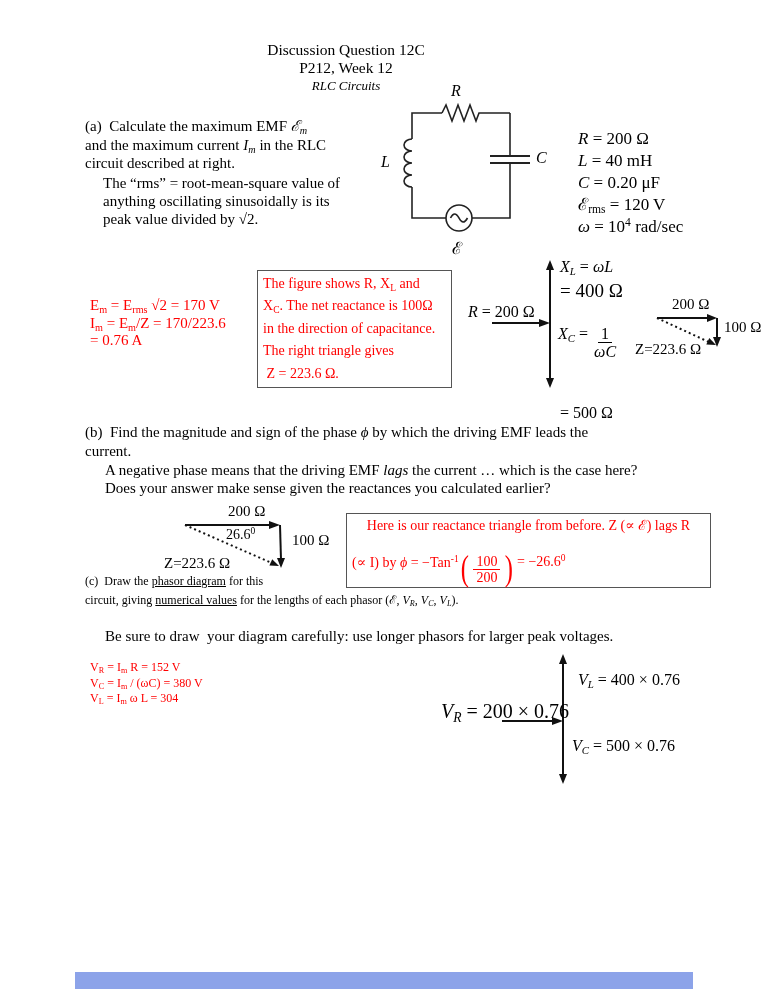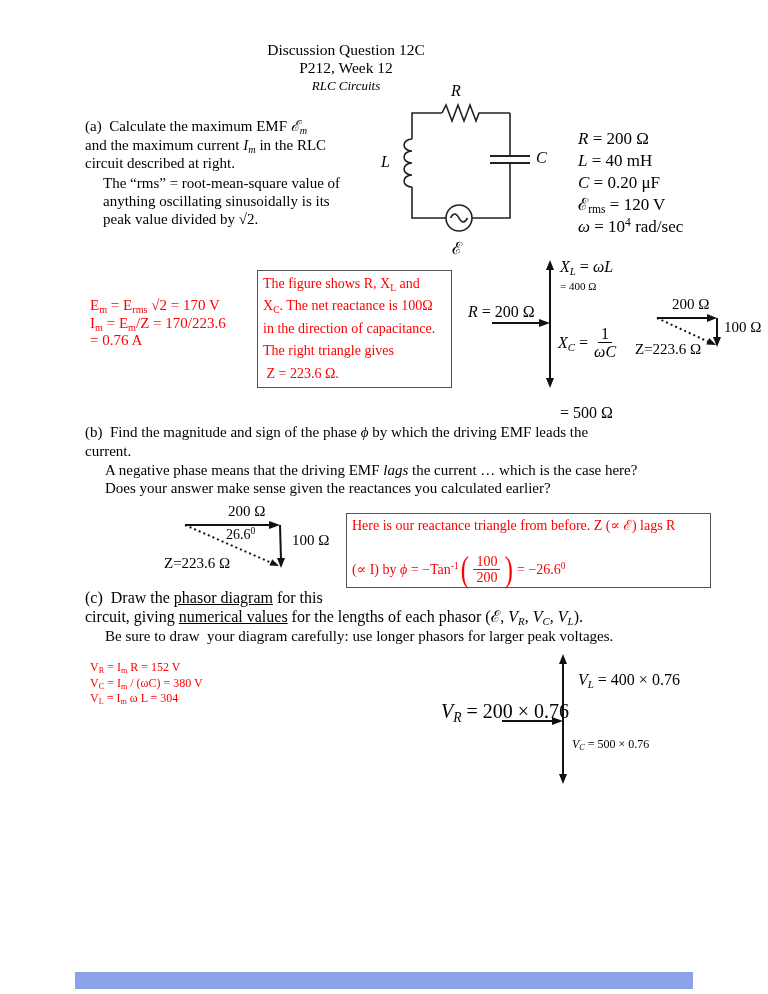--- a/index.html
+++ b/index.html
@@ -10,21 +10,21 @@
   .i{font-style:italic;}
   .red{color:#FF0000;}
   .box{border:1px solid #555;background:#fff;}
   sub{font-size:68%;vertical-align:-0.3em;line-height:0;}
   sup{font-size:68%;vertical-align:0.5em;line-height:0;}
   .frac{display:inline-flex;flex-direction:column;align-items:center;vertical-align:middle;
         line-height:1.08;margin:0 3px;}
   .frac .fn{border-bottom:1.4px solid currentColor;padding:0 3px;}
   .frac .fd{padding:0 3px;}
   .bigp{font-size:250%;font-weight:400;line-height:0.85;transform:scaleX(0.7);}
-  .eqrow{display:flex;align-items:center;}
+  .eqrow{display:flex;}
   svg{display:block;}
   .wire{fill:none;stroke:#222;stroke-width:1.6;}
   .thick{fill:none;stroke:#111;stroke-width:2;}
   .ah{fill:#111;stroke:none;}
   .dot{fill:none;stroke:#111;stroke-width:2;stroke-dasharray:2 3;}
   #bottom-bar{background:#8CA3E9;}
 </style>
 </head>
 <body>
 
@@ -76,21 +76,21 @@
       <polygon class="ah" points="95,71 84,67 84,75"></polygon>
       <line class="thick" x1="202" y1="66" x2="253" y2="66"></line>
       <polygon class="ah" points="262,66 252,62 252,70"></polygon>
       <line class="thick" x1="262" y1="66" x2="262" y2="86"></line>
       <polygon class="ah" points="262,95 258,85 266,85"></polygon>
       <path class="dot" d="M202,66 L256,91"></path>
       <polygon class="ah" points="261,93 251.3,92.5 254.3,86.1"></polygon>
     </svg>
   </div>
   <div class="abs" style="left:560px;top:258px;font-size:16px;"><i>X<sub>L</sub></i> = <i>ωL</i></div>
-  <div class="abs" style="left:560px;top:280px;font-size:11px;">= 400 Ω</div>
+  <div class="abs" style="left:560px;top:280px;font-size:19px;">= 400 Ω</div>
   <div class="abs" style="left:468px;top:303px;font-size:16px;"><i>R</i> = 200 Ω</div>
   <div class="abs eqrow" style="left:558px;top:325px;font-size:16px;">
     <span><i>X<sub>C</sub></i> =</span>
     <span class="frac">
       <span class="fn">1</span>
       <span class="fd"><i>ωC</i></span>
     </span>
   </div>
   <div class="abs" style="left:560px;top:359px;font-size:16px;margin-top:45px;">= 500 Ω</div>
   <div class="abs" style="left:672px;top:296px;font-size:15px;">200 Ω</div>
@@ -109,45 +109,45 @@
       <path class="dot" d="M25,27 L114,66"></path>
       <polygon class="ah" points="119,68 109.4,67.6 112.2,61.2"></polygon>
     </svg>
   </div>
   <div class="abs" style="left:228px;top:503px;font-size:15px;">200 Ω</div>
   <div class="abs" style="left:226px;top:527px;font-size:14px;">26.6<sup>0</sup></div>
   <div class="abs" style="left:292px;top:532px;font-size:15px;">100 Ω</div>
   <div class="abs" style="left:164px;top:555px;font-size:15px;">Z=223.6 Ω</div>
 
   <div class="abs box red" style="left:346px;top:513px;width:353px;height:67px;padding:3px 5px;font-size:14px;">
-    <div style="white-space:nowrap;line-height:17px;">Here is our reactance triangle from before. Z (∝ ℰ) lags R</div>
+    <div style="white-space:nowrap;line-height:17px;text-align:center;">Here is our reactance triangle from before. Z (∝ ℰ) lags R</div>
     <div class="eqrow" style="margin-top:20px;">
       <span style="white-space:nowrap;">(∝ I) by <i>ϕ</i> = −Tan<sup>-1</sup></span>
       <span class="bigp">(</span>
       <span class="frac">
         <span class="fn">100</span>
         <span class="fd">200</span>
       </span>
       <span class="bigp">)</span>
       <span style="white-space:nowrap;margin-left:2px;">= −26.6<sup>0</sup></span>
     </div>
   </div>
 
-  <div class="abs b" style="left:85px;top:589px;width:640px;font-size:16px;line-height:18.5px;">(c)&nbsp;&nbsp;Draw the <u>phasor diagram</u> for this<br>circuit, giving <u>numerical values</u> for the lengths of each phasor (ℰ, <i>V<sub>R</sub></i>, <i>V<sub>C</sub></i>, <i>V<sub>L</sub></i>).</div>
+  <div class="abs b" style="left:85px;top:572px;width:640px;font-size:12px;line-height:18.5px;">(c)&nbsp;&nbsp;Draw the <u>phasor diagram</u> for this<br>circuit, giving <u>numerical values</u> for the lengths of each phasor (ℰ, <i>V<sub>R</sub></i>, <i>V<sub>C</sub></i>, <i>V<sub>L</sub></i>).</div>
   <div class="abs" style="left:105px;top:628px;width:600px;font-size:15px;">Be sure to draw&nbsp; your diagram carefully: use longer phasors for larger peak voltages.</div>
   <div class="abs red" style="left:90px;top:660px;font-size:12px;line-height:15.5px;">V<sub>R</sub> = I<sub>m</sub> R = 152 V<br>V<sub>C</sub> = I<sub>m</sub> / (ωC) = 380 V<br>V<sub>L</sub> = I<sub>m</sub> ω L = 304</div>
 
   <div class="abs" style="left:440px;top:650px;width:250px;height:145px;">
     <svg width="250" height="145" viewBox="0 0 250 145">
       <line class="thick" x1="123" y1="12" x2="123" y2="126"></line>
       <polygon class="ah" points="123,4 119,14 127,14"></polygon>
       <polygon class="ah" points="123,134 119,124 127,124"></polygon>
       <line class="thick" x1="62" y1="71" x2="114" y2="71"></line>
       <polygon class="ah" points="123,71 112,67 112,75"></polygon>
     </svg>
   </div>
   <div class="abs" style="left:441px;top:700px;font-size:20px;"><i>V<sub>R</sub></i> = 200 × 0.76</div>
   <div class="abs" style="left:578px;top:671px;font-size:16px;"><i>V<sub>L</sub></i> = 400 × 0.76</div>
-  <div class="abs" style="left:572px;top:737px;font-size:12px;"><i>V<sub>C</sub></i> = 500 × 0.76</div>
+  <div class="abs" style="left:572px;top:737px;font-size:16px;"><i>V<sub>C</sub></i> = 500 × 0.76</div>
 
   <div id="bottom-bar" class="abs" style="left:75px;top:972px;width:618px;height:17px;"></div>
 
 </div>
 
 </body></html>

